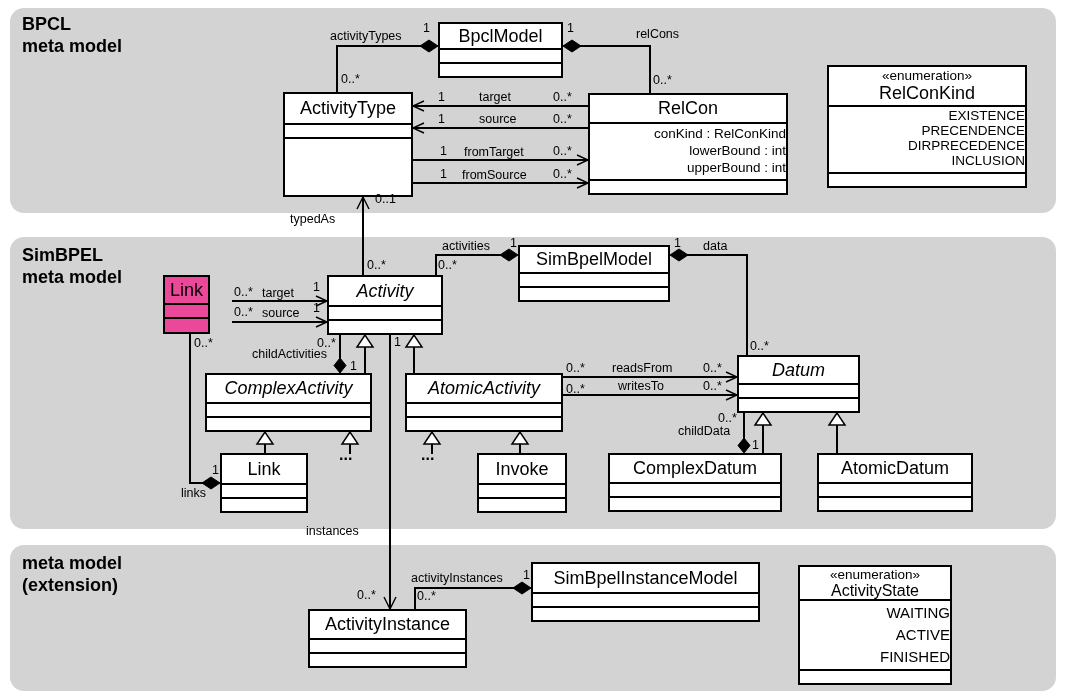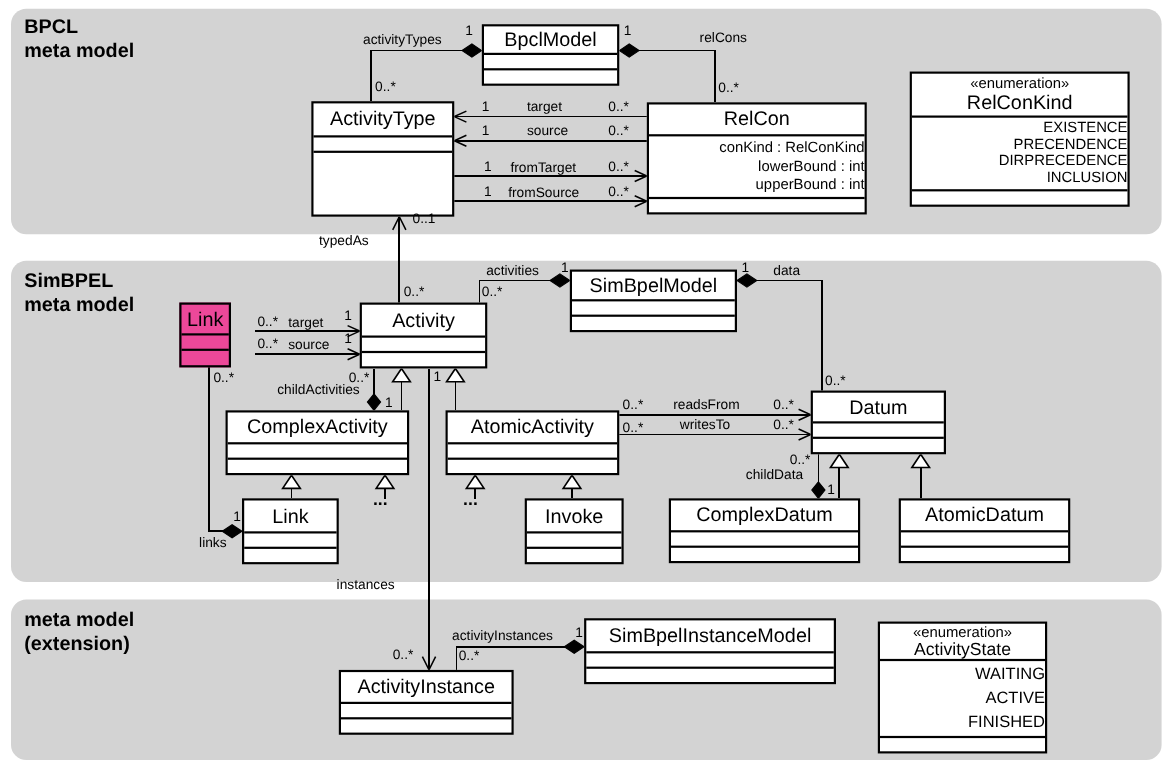--- a/index.html
+++ b/index.html
@@ -9,21 +9,21 @@
   .seclabel{position:absolute;font-size:18px;font-weight:bold;line-height:22px;z-index:3;white-space:nowrap;}
   .connectors{position:absolute;left:0;top:0;z-index:1;}
   .cline{fill:none;stroke:#000;stroke-width:1.5;shape-rendering:crispEdges;}
   .carrow{fill:none;stroke:#000;stroke-width:1.4;}
   .cdiamond{fill:#000;stroke:#000;stroke-width:1;}
   .ctriangle{fill:#fff;stroke:#000;stroke-width:1.5;}
   .uml-class{position:absolute;background:#fff;border:2px solid #000;box-sizing:border-box;
     display:flex;flex-direction:column;z-index:2;}
   .uml-title{flex:1;display:flex;align-items:center;justify-content:center;font-size:18px;overflow:hidden;}
   .uml-title.col{flex-direction:column;line-height:1.12;}
-  .abstract .cname{}
+  .abstract .cname{font-style:italic;}
   .cname{white-space:nowrap;}
   .stereo{font-size:13.5px;}
   .comp{border-top:2px solid #000;box-sizing:border-box;font-size:13.5px;line-height:17px;
     padding:1px 0 11px 5px;overflow:hidden;text-align:right;white-space:nowrap;}
   .elbl{position:absolute;font-size:12.5px;line-height:13px;white-space:nowrap;z-index:3;}
   .dots{position:absolute;font-size:16px;font-weight:bold;z-index:3;}
 </style>
 </head>
 <body>
 

